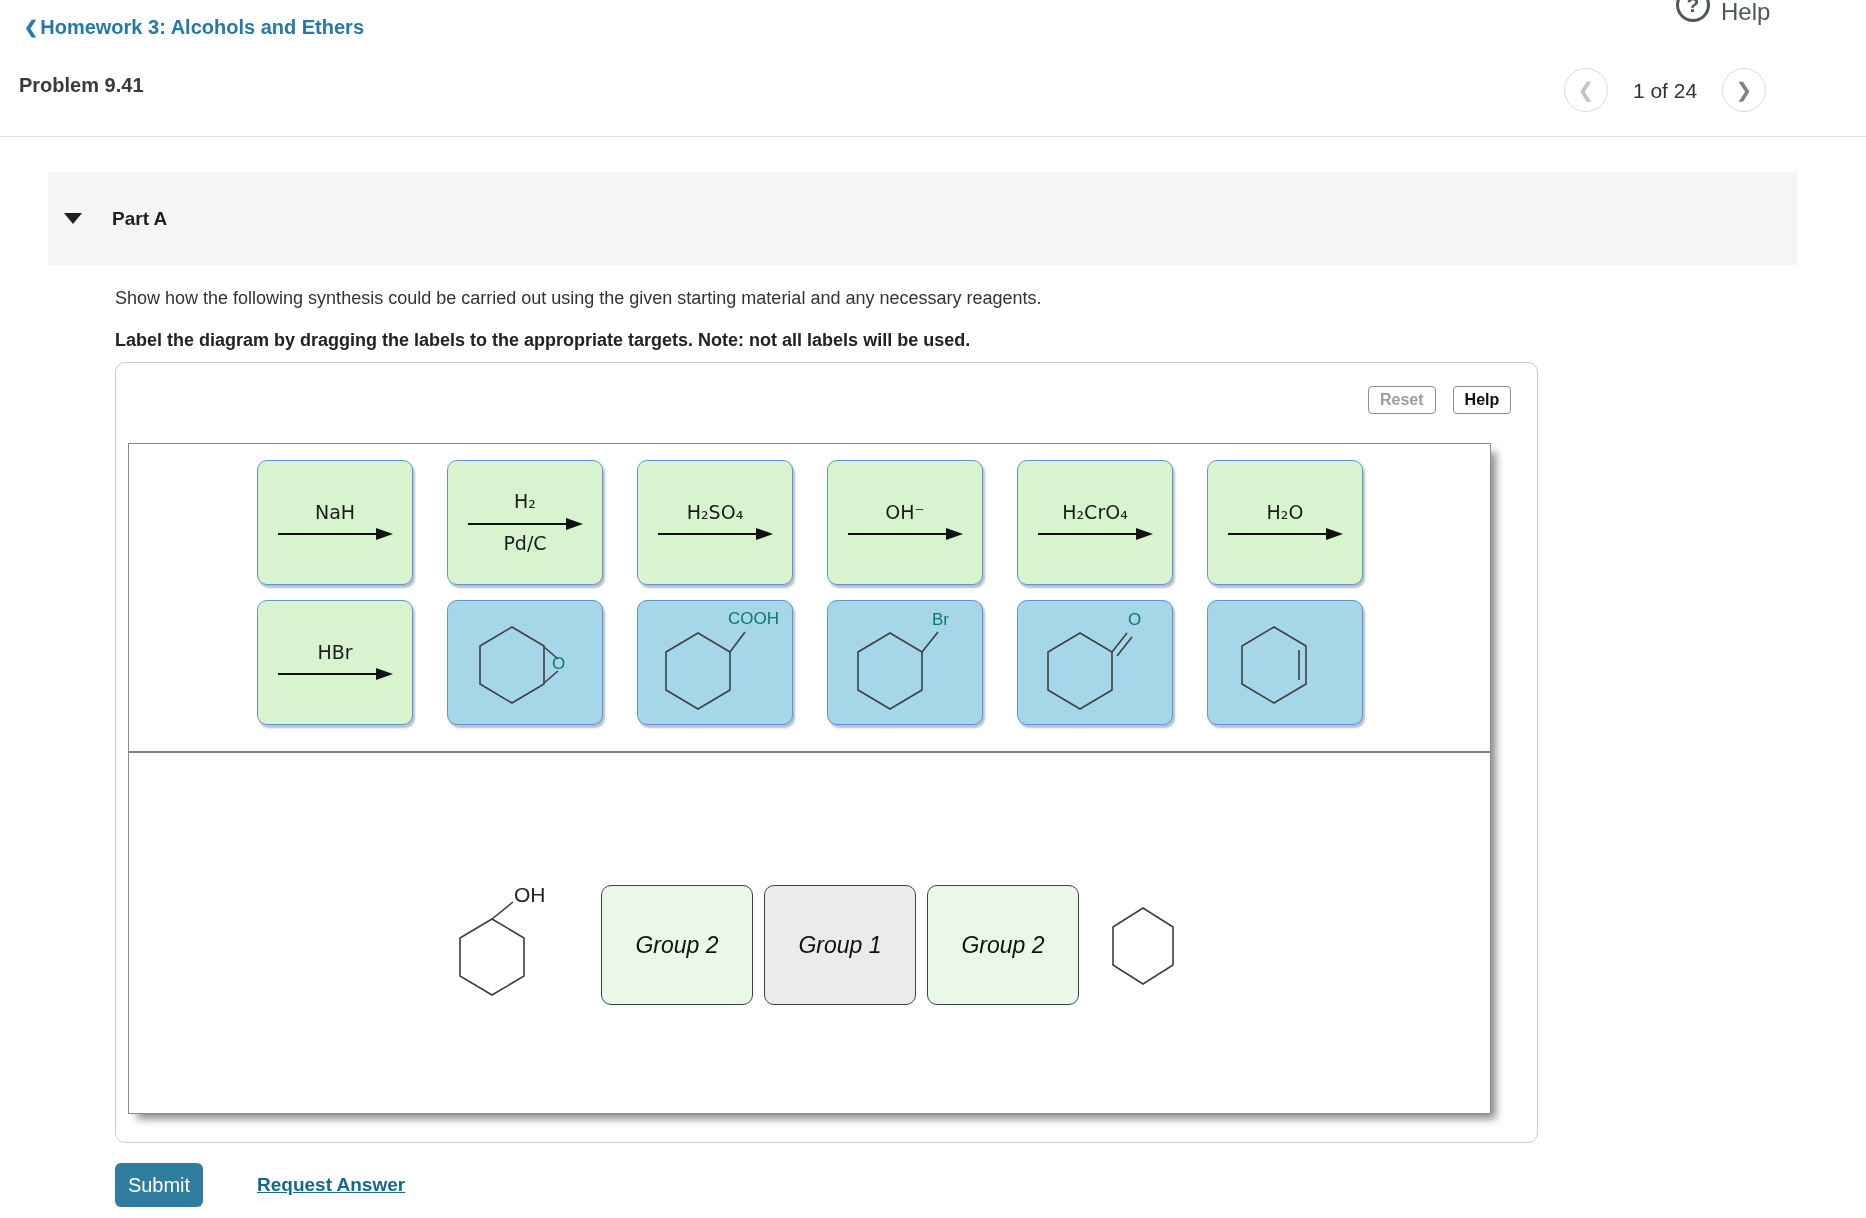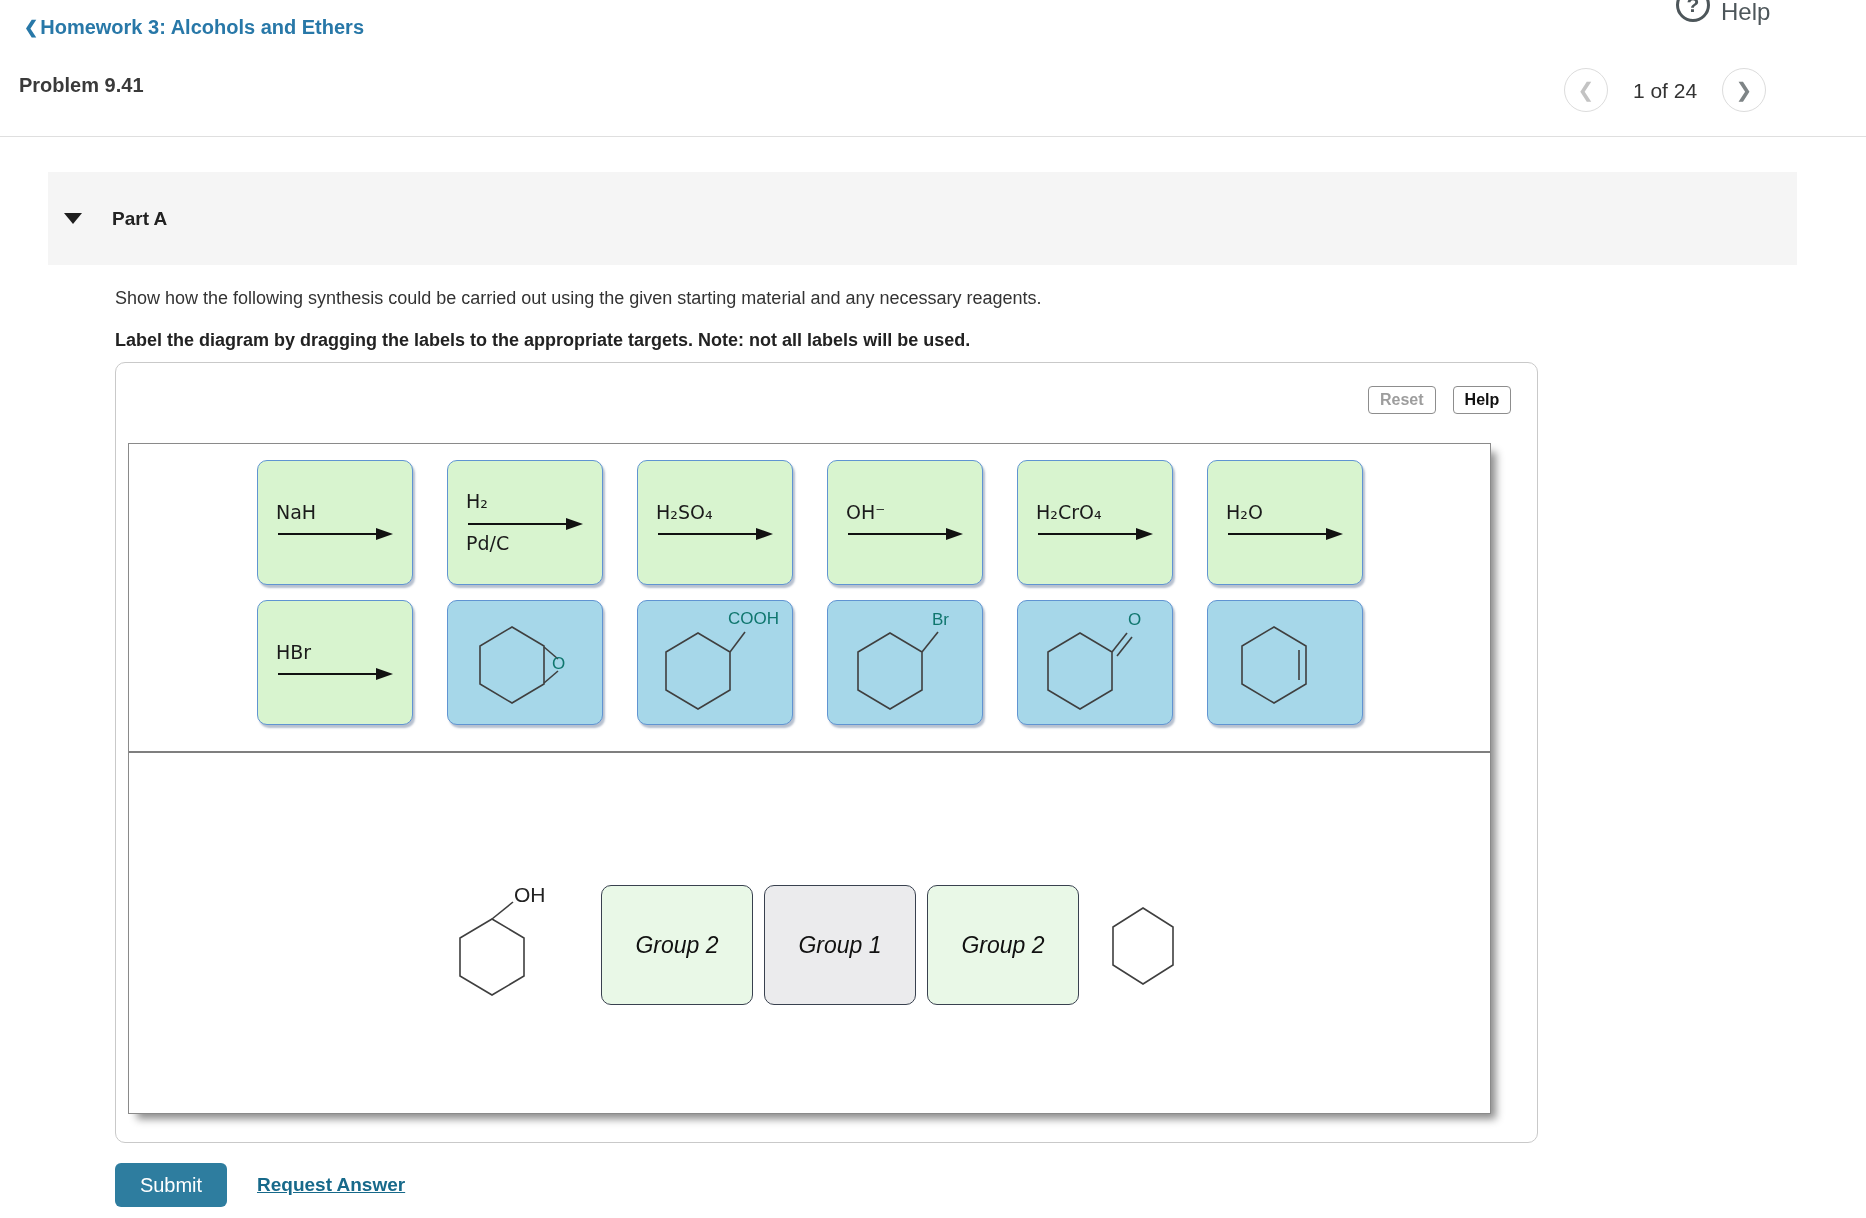--- a/index.html
+++ b/index.html
@@ -34,21 +34,21 @@
 
   
   .inner-panel{position:absolute;left:128px;top:443px;width:1363px;height:671px;border:1px solid #8a8a8a;background:#fff;box-sizing:border-box;box-shadow:7px 7px 8px -2px rgba(0,0,0,0.45);}
   .bank{height:309px;border-bottom:2px solid #7f7f7f;box-sizing:border-box;padding:16px 0 0 128px;}
   .bank-row{display:flex;gap:34px;margin-bottom:15px;}
 
   .tile{width:156px;height:125px;border:1px solid #6094d2;border-radius:10px;box-sizing:border-box;position:relative;box-shadow:2px 3px 2px rgba(110,130,160,0.5);display:flex;align-items:center;justify-content:center;cursor:grab;}
   .tile.green{background:#d8f4cf;}
   .tile.blue{background:#a6d7e9;}
 
-  .reagent{display:flex;flex-direction:column;align-items:flex-start;font-family:"DejaVu Sans",sans-serif;font-size:19px;color:#1b1b1b;line-height:1.15;}
+  .reagent{display:flex;flex-direction:column;align-items:center;font-family:"DejaVu Sans",sans-serif;font-size:19px;color:#1b1b1b;line-height:1.15;}
   .arrow-svg{display:block;margin:2px 0;}
 
   .struct-svg{position:absolute;left:0;top:0;}
   .struct-svg path,.struct-svg line,.struct-svg polygon{stroke:#3f3f3f;stroke-width:1.6;fill:none;}
   .struct-label{position:absolute;font-size:17px;color:#0f766e;font-family:"Liberation Sans",sans-serif;}
   .lbl-epox{left:104px;top:53px;}
   .lbl-cooh{left:90px;top:8px;}
   .lbl-br{left:104px;top:9px;}
   .lbl-ket{left:110px;top:9px;}
 
@@ -57,21 +57,21 @@
   .mol{position:relative;}
   .mol svg path,.mol svg line{stroke:#3f3f3f;stroke-width:1.6;fill:none;}
   .mol-oh-label{position:absolute;left:70px;top:-2px;font-size:21px;color:#222;}
   .mol-start{width:135px;height:115px;margin-right:11px;}
   .mol-end{margin-left:21px;margin-top:19px;}
   .target{width:152px;height:120px;border:1.6px solid #39414f;border-radius:10px;box-sizing:border-box;display:flex;align-items:center;justify-content:center;font-style:italic;font-size:23px;color:#111;cursor:pointer;}
   .target.t-green{background:#e9f8e7;}
   .target.t-gray{background:#ebebed;}
 
   
-  .submit-btn{position:absolute;left:115px;top:1163px;width:112px;height:44px;background:#2e7d9f;color:#fff;font-size:20px;border:none;border-radius:6px;display:flex;align-items:center;justify-content:center;cursor:pointer;font-family:"Liberation Sans",sans-serif;}
+  .submit-btn{position:absolute;left:115px;top:1163px;width:88px;height:44px;background:#2e7d9f;color:#fff;font-size:20px;border:none;border-radius:6px;display:flex;align-items:center;justify-content:center;cursor:pointer;font-family:"Liberation Sans",sans-serif;}
   .request-link{position:absolute;left:257px;top:1174px;font-size:19px;font-weight:bold;color:#17698a;text-decoration:underline;cursor:pointer;}
 </style>
 </head>
 <body>
 
 <div class="back-link">
   <span class="back-chevron">❮</span>
   <span>Homework 3: Alcohols and Ethers</span>
 </div>
 

